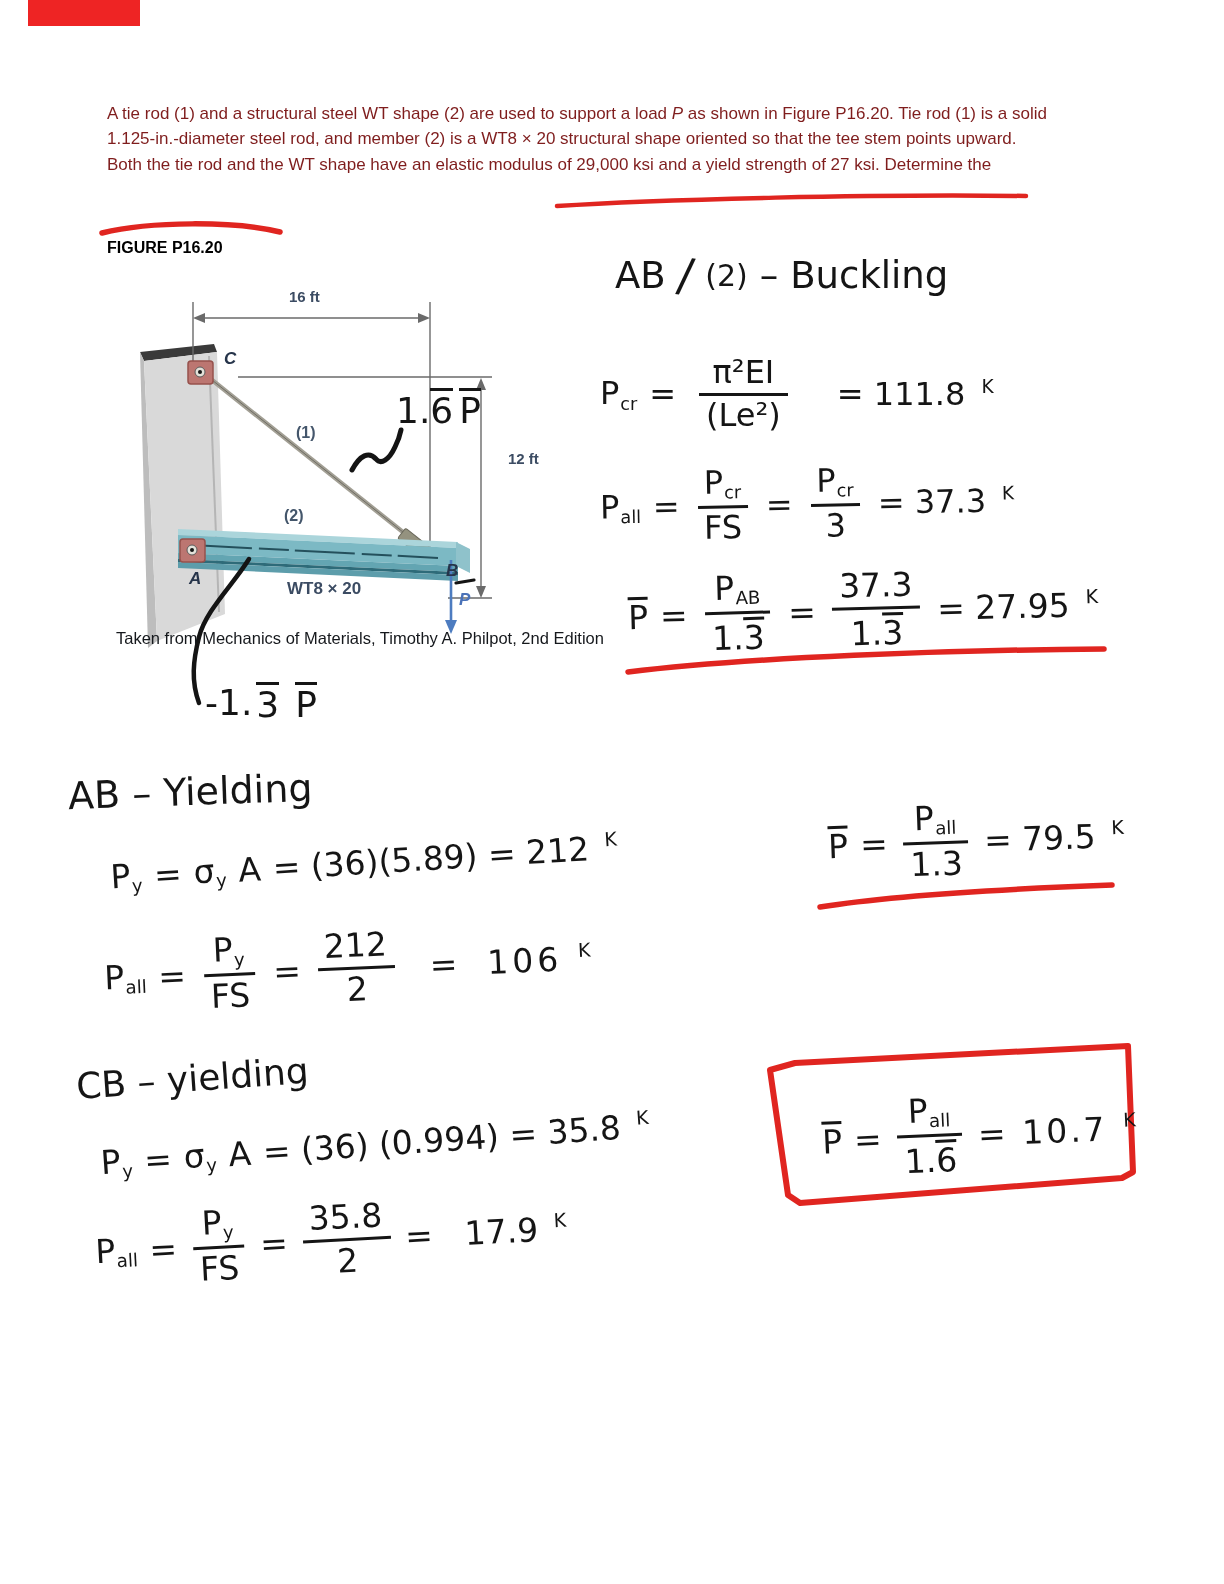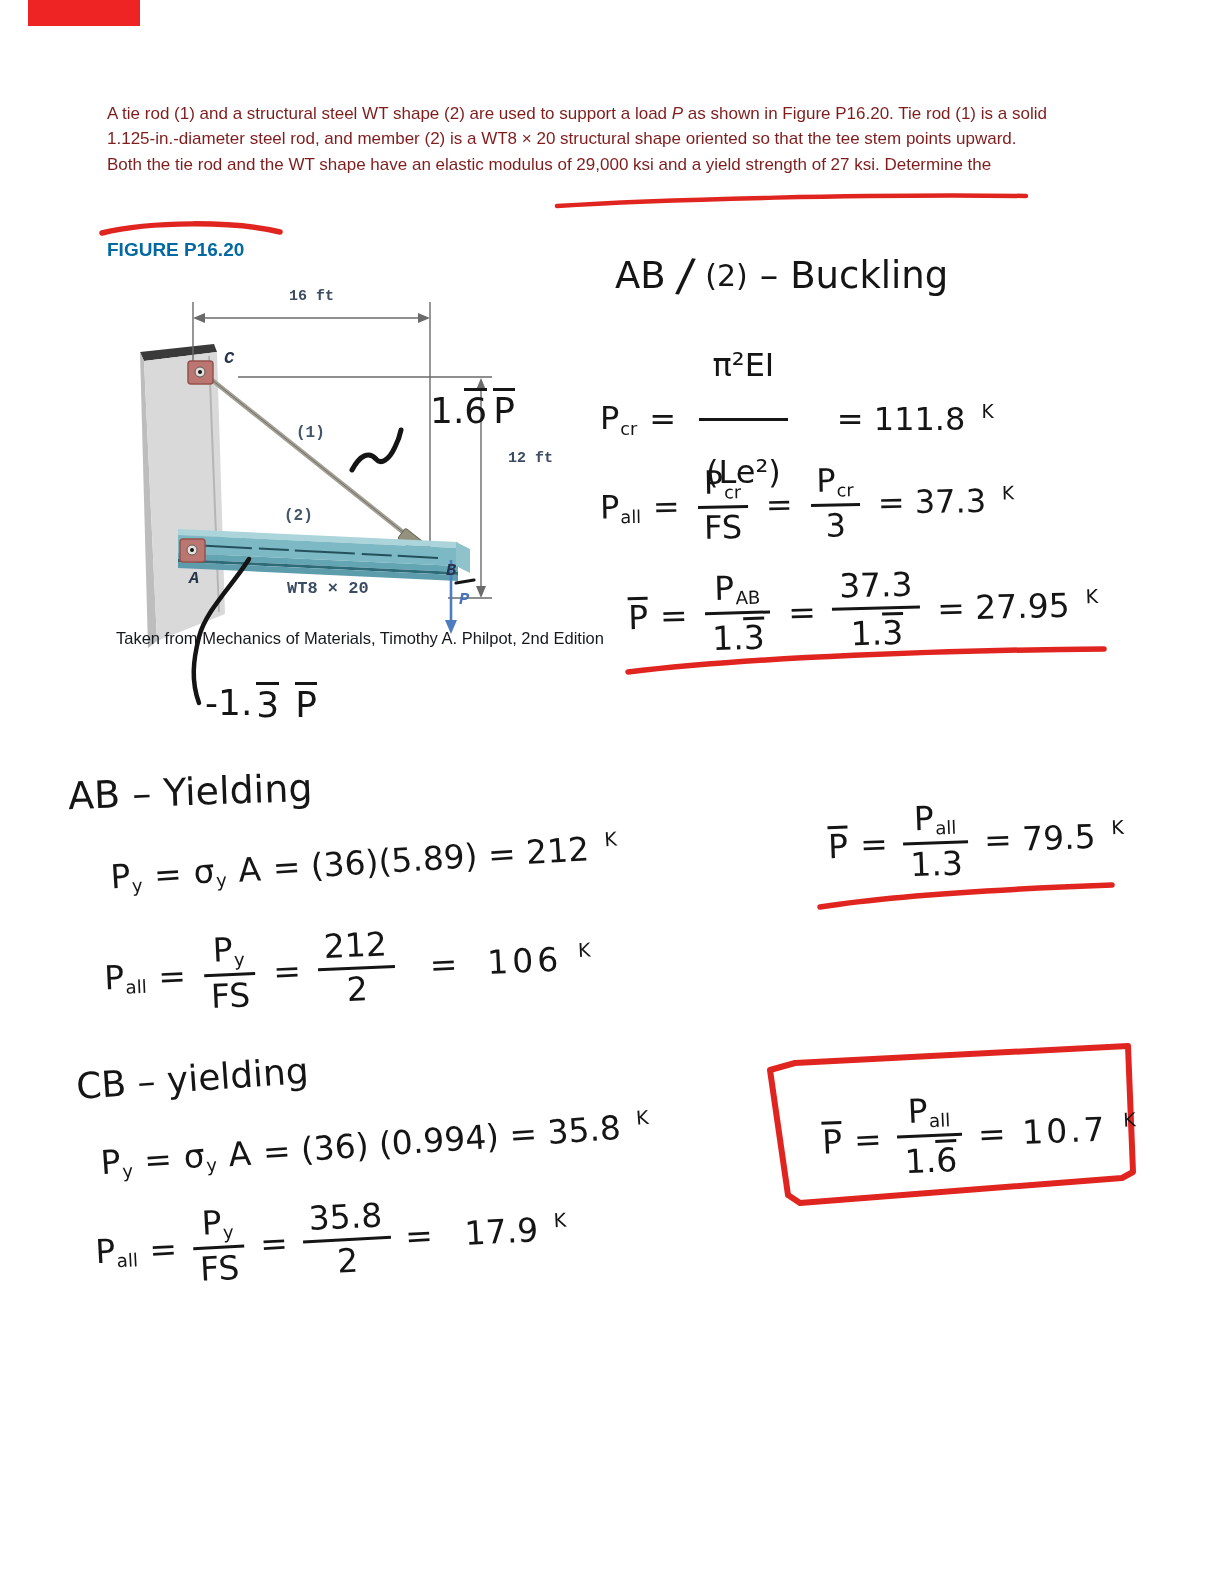--- a/index.html
+++ b/index.html
@@ -3,25 +3,25 @@
 <meta charset="utf-8">
 <style>
   html,body{margin:0;padding:0;background:#ffffff;}
   .page{position:relative;width:1224px;height:1584px;background:#ffffff;overflow:hidden;
         font-family:"Liberation Sans",sans-serif;}
   .abs{position:absolute;}
 
   
   .para{left:107px;top:101px;width:1014px;font-size:17px;line-height:25.4px;color:#7f1d1d;}
   .para i{font-style:italic;}
-  .figlabel{left:107px;top:239px;font-size:19px;font-weight:bold;color:#0369a1;}
+  .figlabel{left:107px;top:239px;font-size:16px;font-weight:bold;color:#000000;}
   .caption{left:116px;top:629px;font-size:16.5px;color:#15181c;}
 
   
-  .fl{font-family:Liberation Mono, monospace;color:#3c4c63;}
+  .fl{font-family:Liberation Sans, sans-serif;color:#3c4c63;}
   .fl.it{font-style:italic;color:#26344a;font-weight:bold;}
   .fl.bold{font-weight:bold;margin-left:20px;}
 
   
   .hw{font-family:"DejaVu Sans",sans-serif;color:#151515;}
   .eq{display:flex;align-items:center;gap:12px;white-space:nowrap;}
   .frac{display:inline-flex;flex-direction:column;align-items:center;line-height:1.05;}
   .fbar{width:108%;height:0;border-top:3px solid #151515;margin:3px 0;}
   .frac .num,.frac .den{padding:0 4px;}
   sub.s{font-size:0.55em;vertical-align:-0.3em;margin-left:1px;}
@@ -117,38 +117,38 @@
   <div class="abs fl" style="left:289px;top:288px;font-size:15px;font-weight:bold;">16 ft</div>
   <div class="abs fl" style="left:489px;top:450px;font-size:15px;font-weight:bold;margin-left:19px;">12 ft</div>
   <div class="abs fl it" style="left:224px;top:349px;font-size:17px;">C</div>
   <div class="abs fl it" style="left:189px;top:569px;font-size:17px;">A</div>
   <div class="abs fl it" style="left:446px;top:561px;font-size:17px;">B</div>
   <div class="abs fl" style="left:296px;top:424px;font-size:16px;font-weight:bold;color:#44566b;">(1)</div>
   <div class="abs fl" style="left:284px;top:507px;font-size:16px;font-weight:bold;color:#44566b;">(2)</div>
   <div class="abs fl bold" style="left:267px;top:579px;font-size:17px;">WT8 × 20</div>
   <div class="abs fl it" style="left:459px;top:590px;font-size:17px;color:#4a72b8;">P</div>
 
-  <div class="abs hw" style="left:396px;top:388px;font-size:36px;margin-left:34px;">
+  <div class="abs hw" style="left:396px;top:388px;font-size:36px;">
     <span>1.</span><span class="ovl">6</span><span class="ovl" style="margin-left:6px;">P</span>
   </div>
 
   <div class="abs caption">Taken from Mechanics of Materials, Timothy A. Philpot, 2nd Edition</div>
 
   <div class="abs eq hw" style="left:615px;top:248px;font-size:37px;">
     <span>AB</span>
     <span style="font-size:46px;transform:rotate(8deg);">/</span>
     <span style="font-size:30px;">(2)</span>
     <span>–</span>
     <span>Buckling</span>
   </div>
 
   <div class="abs eq hw" style="left:600px;top:345px;font-size:32px;">
     <span><span>P</span><sub class="s">cr</sub></span>
     <span>=</span>
-    <span class="frac" style="margin:4px 14px;gap:32px;">
+    <span class="frac" style="margin:11px 14px;">
       <span class="num">π²EI</span>
       <span class="fbar"></span>
       <span class="den">(Le²)</span>
     </span>
     <span style="margin-left:26px;">= 111.8</span>
       <sup class="k">K</sup>
   </div>
 
   <div class="abs eq hw" style="left:600px;top:465px;font-size:32px;transform:rotate(-1deg);">
     <span><span>P</span><sub class="s">all</sub></span>

